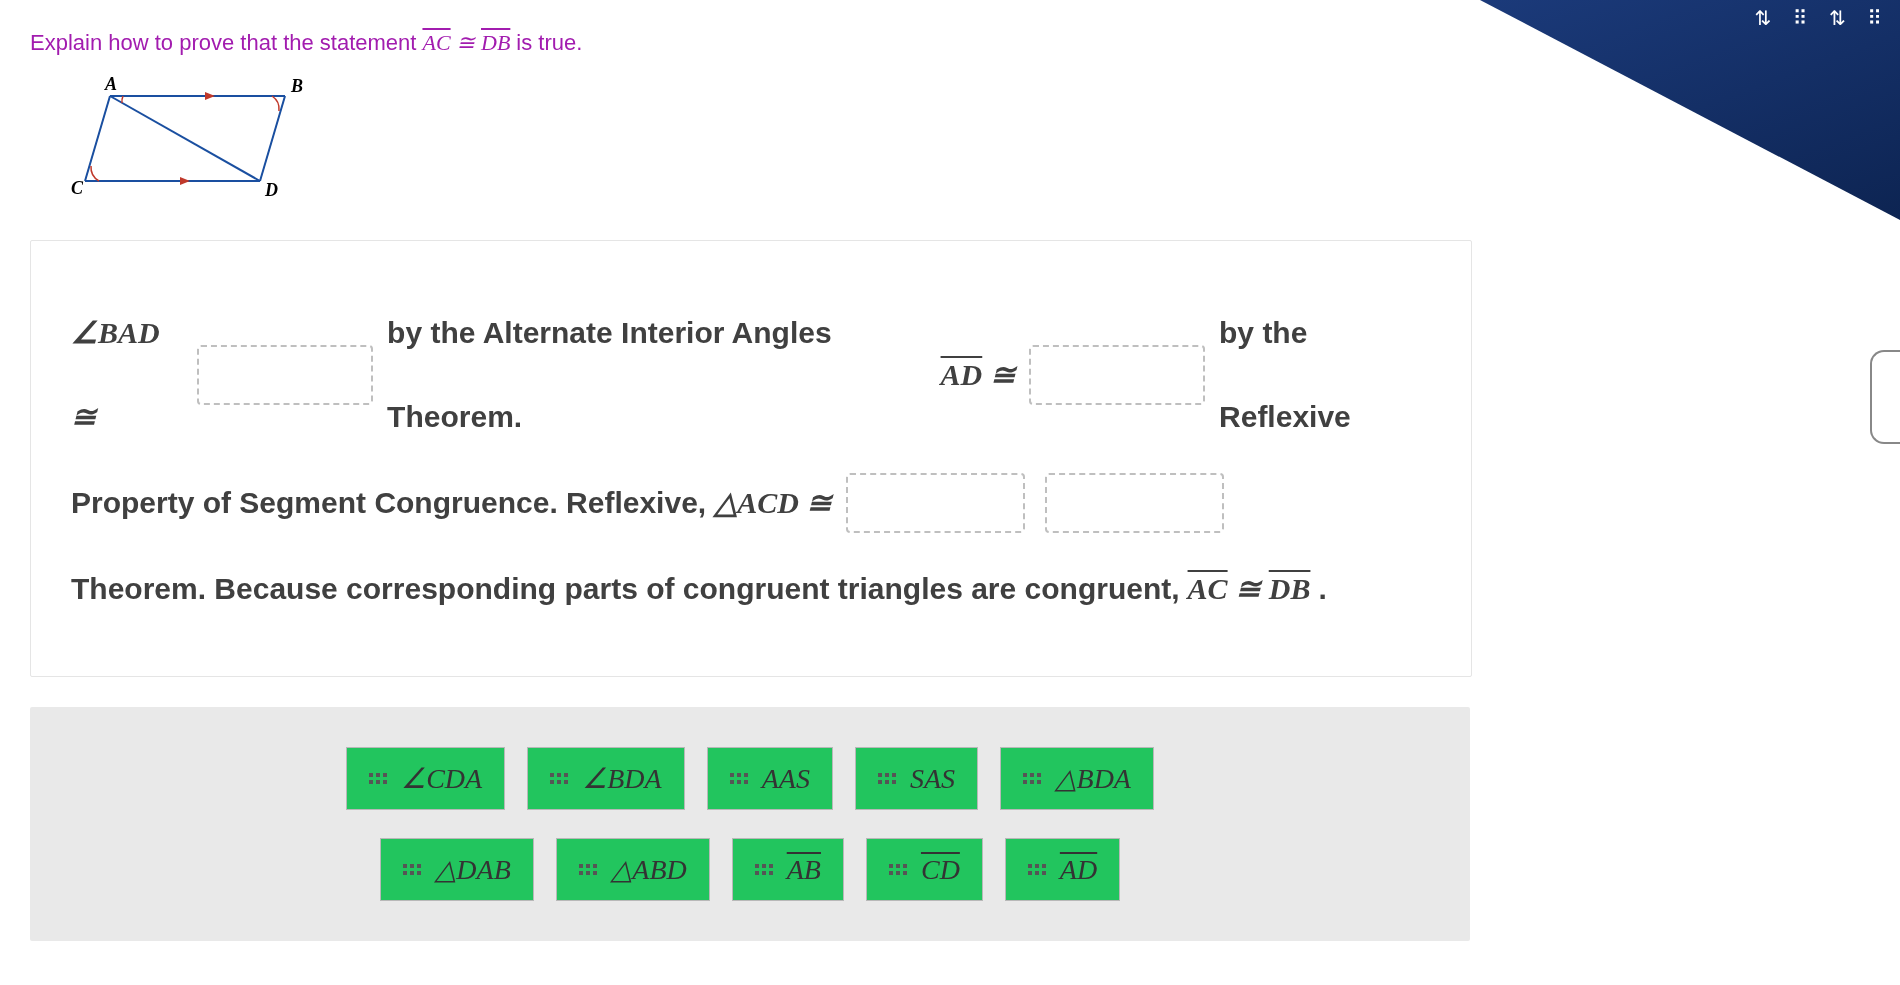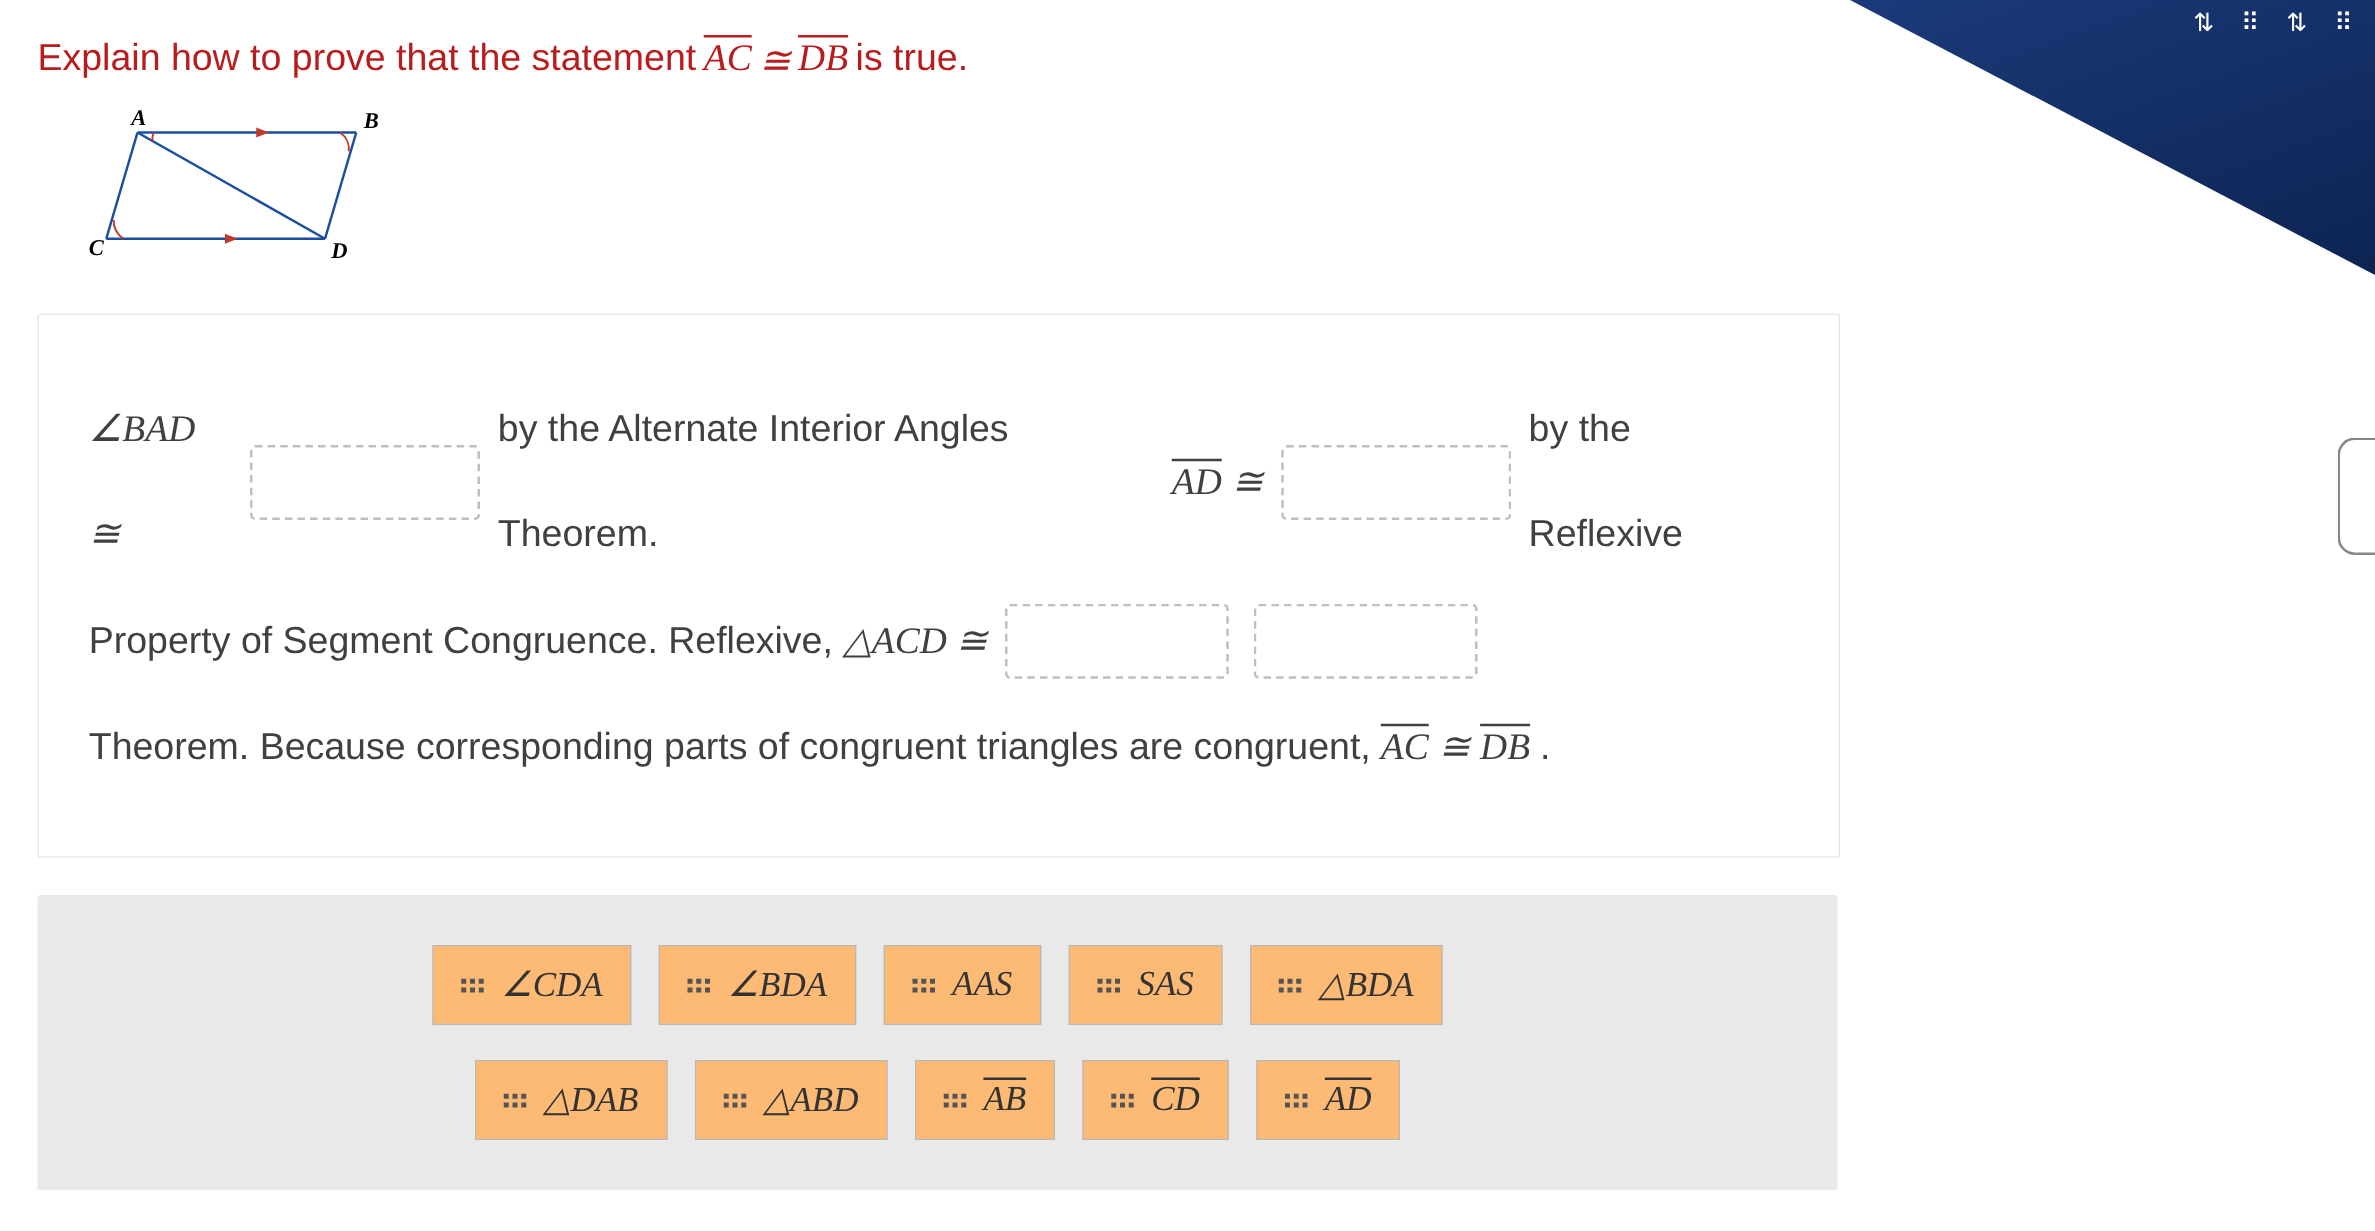--- a/index.html
+++ b/index.html
@@ -11,22 +11,22 @@
   color: #333;
   background: #fff;
   position: relative;
   overflow: hidden;
 }
 .content {
   padding: 30px 30px 0 30px;
   width: 1450px;
 }
 .question {
-  font-size: 30px;
-  color: #b91c1c;
+  font-size: 22px;
+  color: #a21caf;
   display: flex;
   align-items: flex-start;
   flex-wrap: wrap;
   gap: 6px;
 }
 .overline {
   text-decoration: overline;
   text-decoration-thickness: 2px;
   font-style: italic;
   font-family: 'Times New Roman', serif;
@@ -38,20 +38,21 @@
 .diagram {
   margin: 20px 0 30px 25px;
   width: 260px;
   height: 130px;
 }
 .proof-box {
   border: 1px solid #e5e5e5;
   border-radius: 2px;
   padding: 50px 40px 45px 40px;
   width: 1360px;
+  font-weight: bold;
 }
 .proof-line {
   font-size: 30px;
   color: #404040;
   line-height: 2.8;
   display: block;
 }
 .proof-line .seg {
   display: inline-flex;
   align-items: center;
@@ -77,21 +78,21 @@
 }
 .tile-row {
   display: flex;
   justify-content: center;
   gap: 22px;
   margin-bottom: 28px;
   flex-wrap: nowrap;
 }
 .tile-row:last-child { margin-bottom: 0; }
 .tile {
-  background: #fdba74;
+  background: #22c55e;
   border: 1px solid #b8b8b8;
   padding: 14px 22px;
   font-size: 28px;
   color: #333;
   display: inline-flex;
   align-items: center;
   gap: 14px;
   cursor: grab;
   user-select: none;
   font-family: 'Times New Roman', serif;

